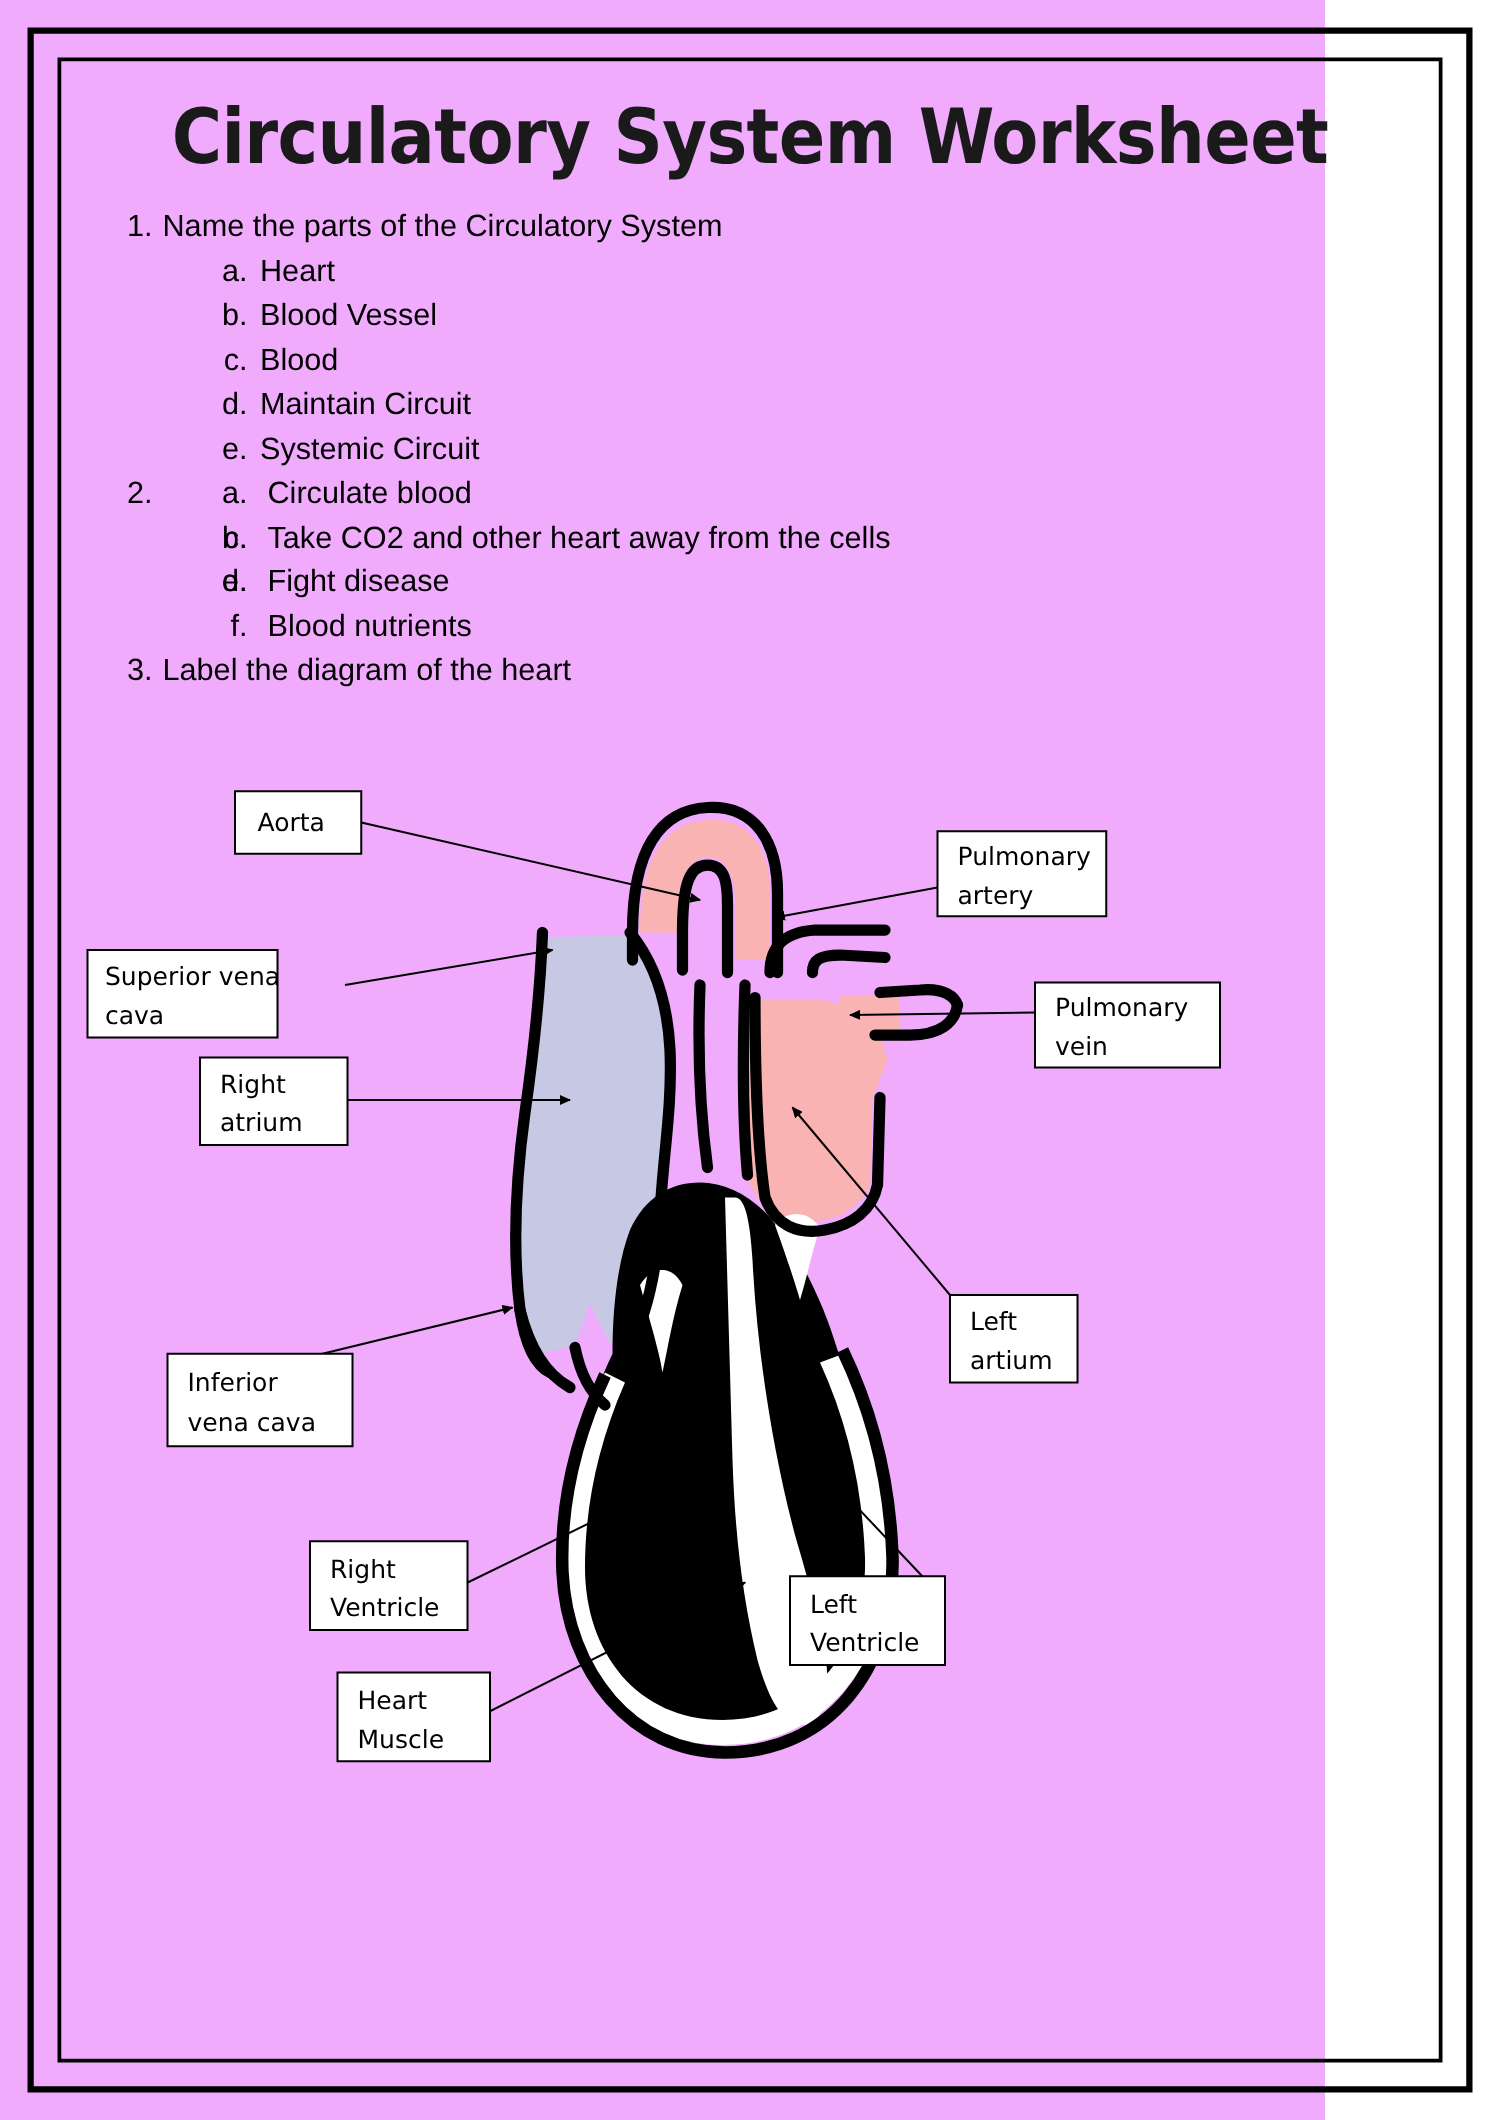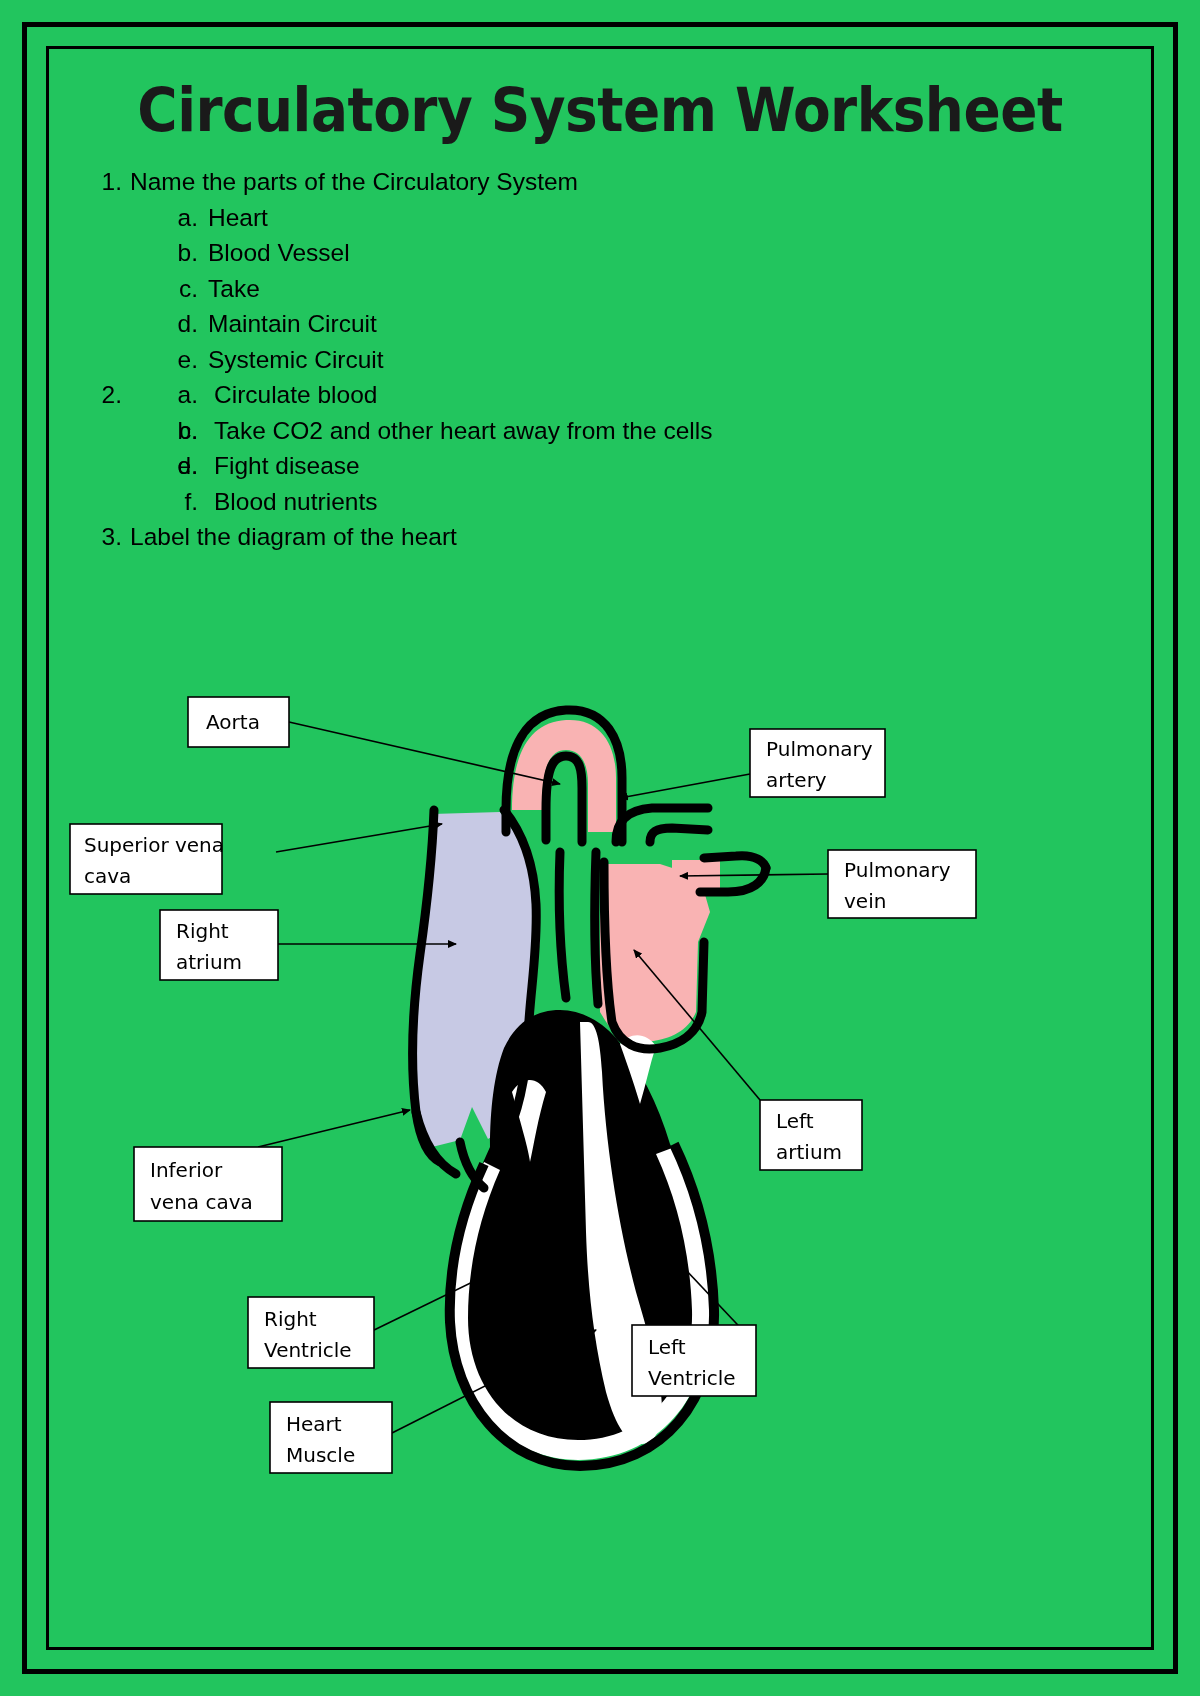--- a/index.html
+++ b/index.html
@@ -10,23 +10,23 @@
   body {
     width: 1200px;
     height: 1696px;
     font-family: "Liberation Sans", sans-serif;
     color: #000;
     overflow: hidden;
   }
   #page {
     position: absolute;
     left: 0; top: 0;
-    width: 1200px;
+    width: 1060px;
     height: 1696px;
-    background: #22c55e;
+    background: #f0abfc;
   }
   
   #frame-outer {
     position: absolute;
     left: 22px; top: 22px;
     width: 1156px;
     height: 1652px;
     border: 5px solid #000;
     box-sizing: border-box;
   }
@@ -84,21 +84,21 @@
   }
   ol.level2 > li > .marker { left: -36px; width: 26px; }
   .itemtext { display: inline; text-align: right; }
   .sec2 ol.level2 > li > .marker { left: -42px; width: 26px; }
   .sec2 ol.level2 { padding-left: 84px; }
 
   
   #diagram {
     position: absolute;
     left: 0px;
-    top: 632px;
+    top: 568px;
     width: 1080px;
     height: 830px;
   }
   #diagram svg { display: block; }
 </style>
 </head>
 <body>
 
 <div id="page">
 
@@ -118,21 +118,21 @@
           <li>
             <span class="marker">a.</span>
             <span class="itemtext">Heart</span>
           </li>
           <li>
             <span class="marker">b.</span>
             <span class="itemtext">Blood Vessel</span>
           </li>
           <li>
             <span class="marker">c.</span>
-            <span class="itemtext">Take</span>
+            <span class="itemtext">Blood</span>
           </li>
           <li>
             <span class="marker">d.</span>
             <span class="itemtext">Maintain Circuit</span>
           </li>
           <li>
             <span class="marker">e.</span>
             <span class="itemtext">Systemic Circuit</span>
           </li>
         </ol>

